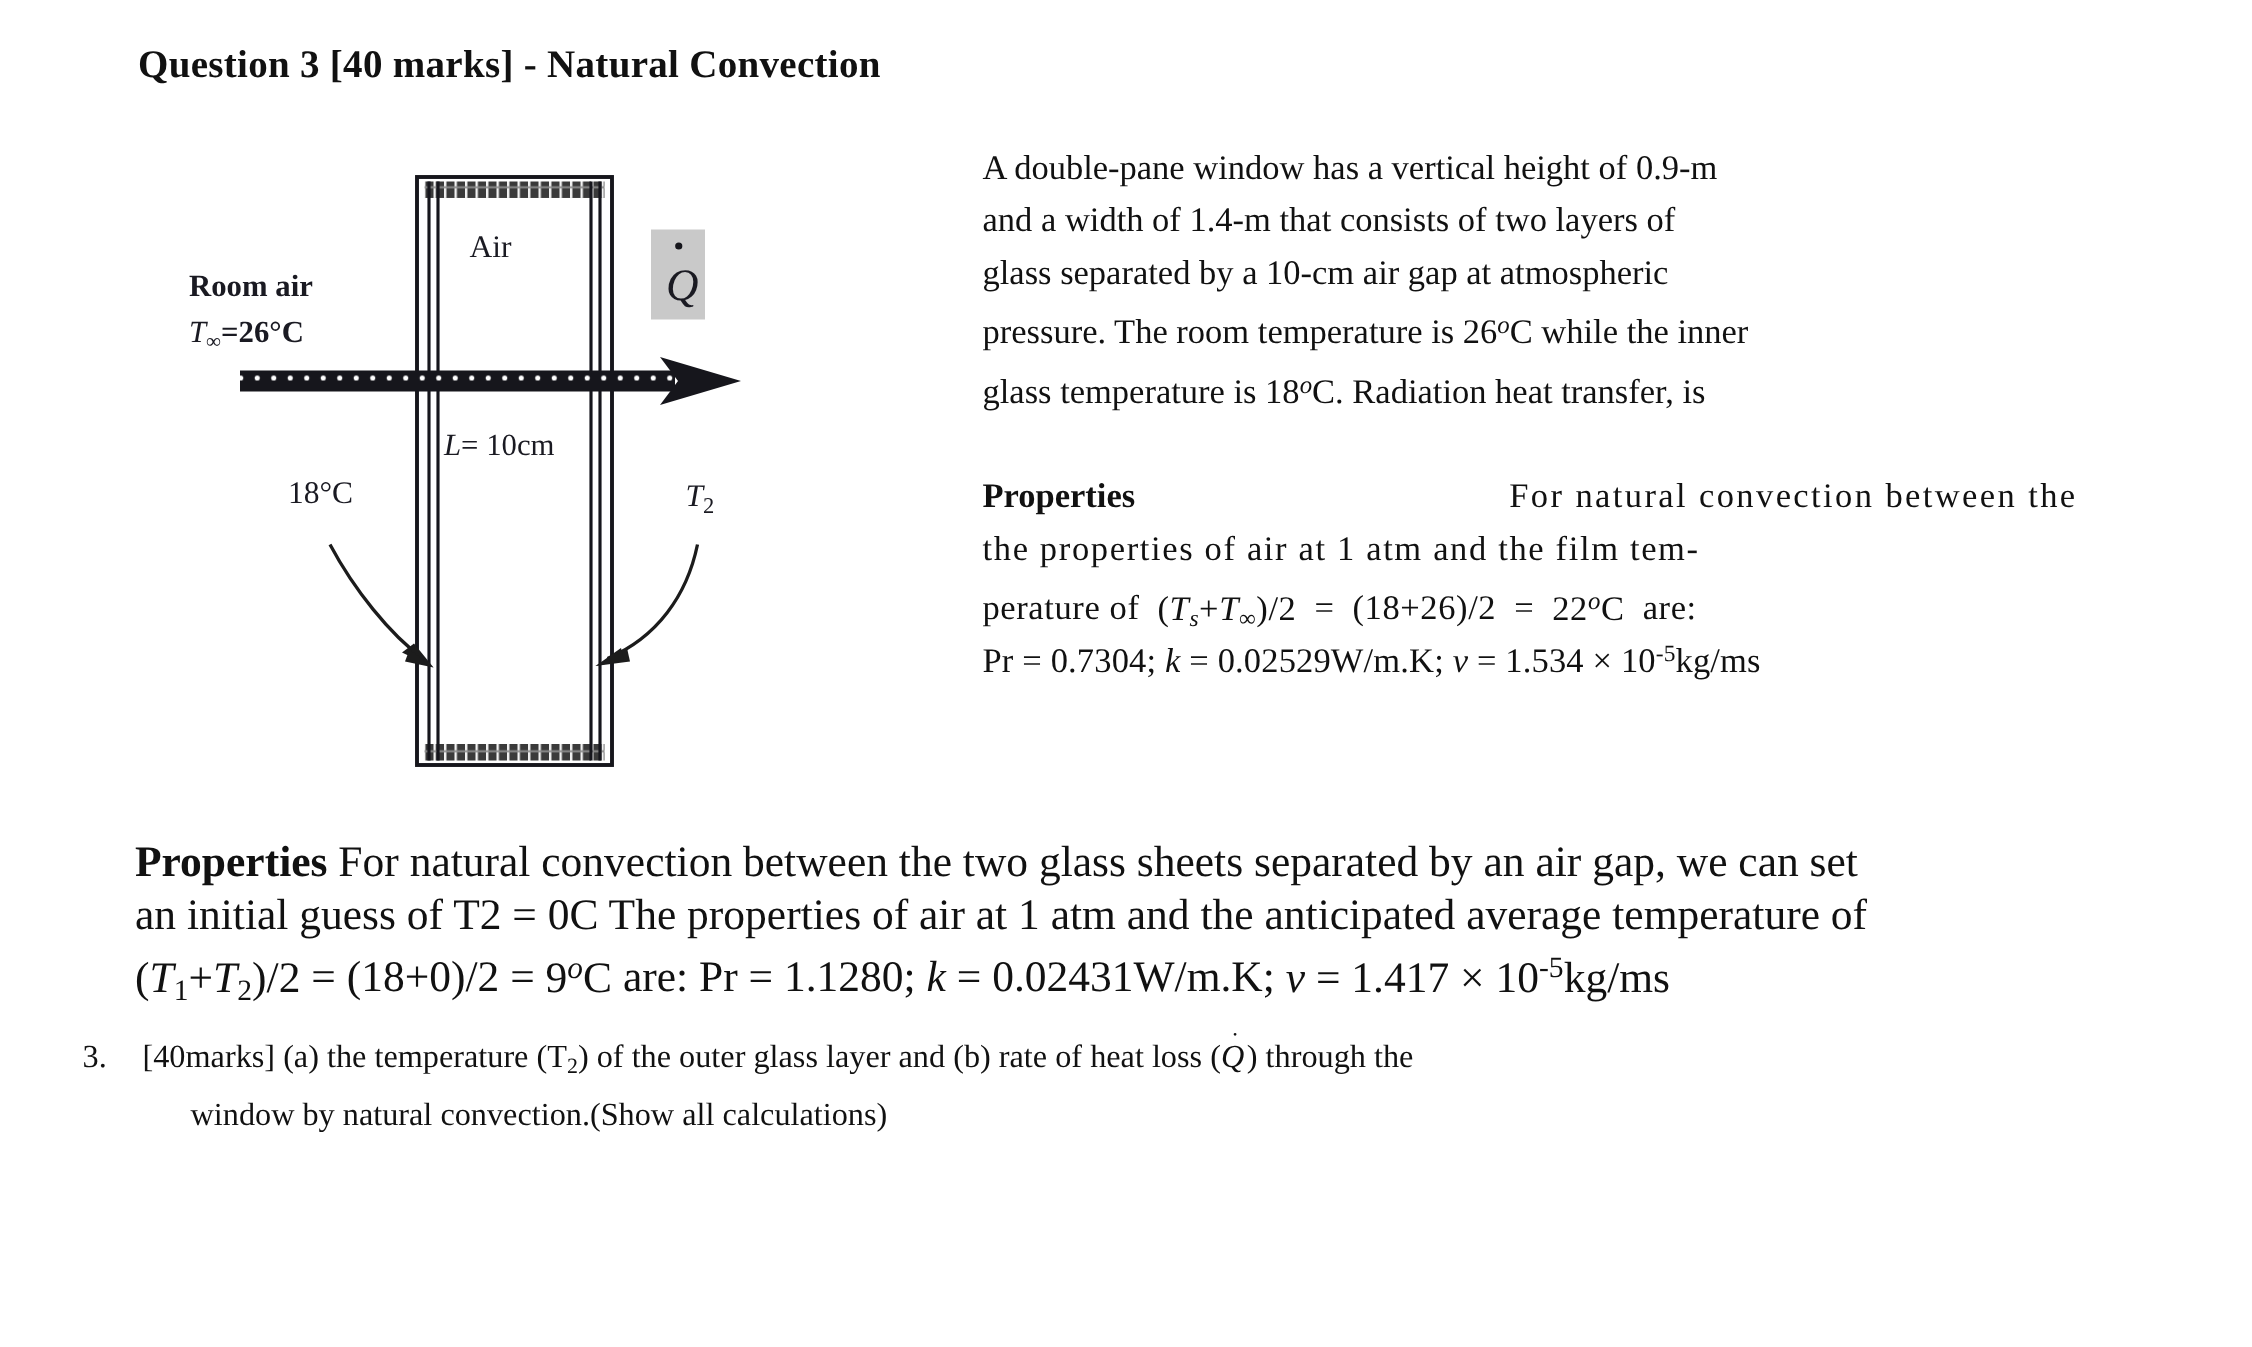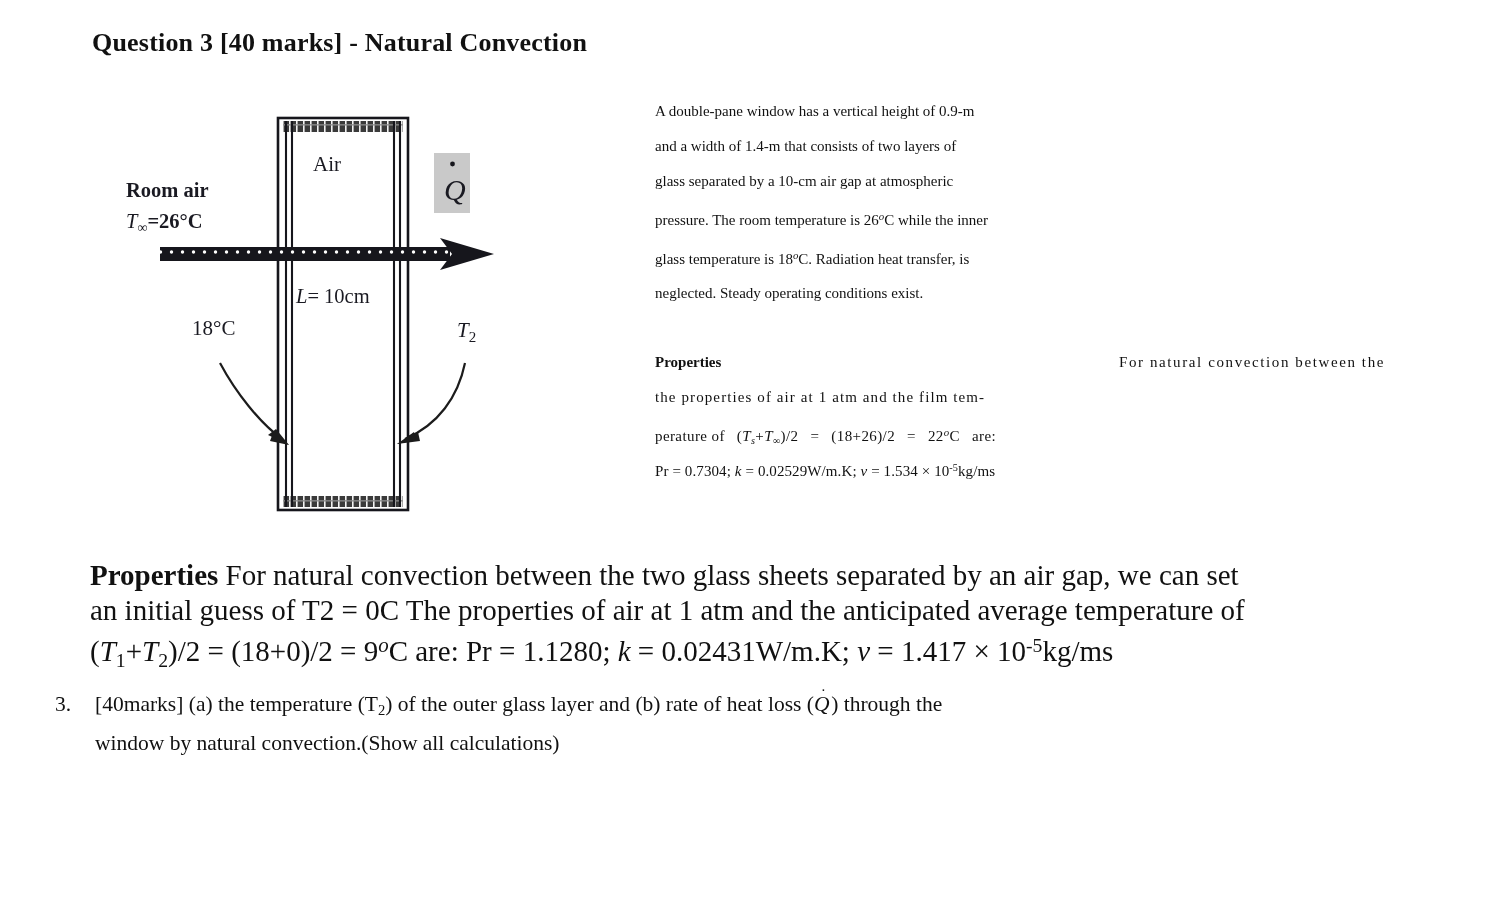--- a/index.html
+++ b/index.html
@@ -42,21 +42,21 @@
     height: 430px;
   }
   .diagram svg { display: block; }
 
   
   .right-col {
     position: absolute;
     left: 655px;
     top: 94px;
     width: 730px;
-    font-size: 15px;
+    font-size: 23px;
     line-height: 35px;
     text-align: justify;
     text-justify: inter-word;
   }
   .right-col p { margin: 0; }
   .right-col .para-gap { height: 34px; }
 
   
   .wide-props {
     position: absolute;
@@ -194,21 +194,20 @@
       <span>A double-pane window has a vertical height of 0.9-m</span>
     </p>
     <p><span>and a width of 1.4-m that consists of two layers of</span></p>
     <p><span>glass separated by a 10-cm air gap at atmospheric</span></p>
     <p>
       pressure. The room temperature is 26<span class="degmark">o</span><span>C</span> while the inner
     </p>
     <p>
       glass temperature is 18<span class="degmark">o</span><span>C</span>. Radiation heat transfer, is
     </p>
-    <p><span>neglected. Steady operating conditions exist.</span></p>
 
     <div class="para-gap"></div>
 
     <p style="display:flex; justify-content:space-between;">
       <b>Properties</b>
       <span style="flex:0 0 auto; margin-left:14px; letter-spacing:1.6px;">For natural convection between the</span>
     </p>
     <p style="letter-spacing:1.1px;">
       <span>the properties of air at 1 atm and the film tem-</span>
     </p>
@@ -242,18 +241,18 @@
       <span class="nb"><span class="mathvar">ν</span> <span>=</span> <span>1.417</span> <span>×</span> <span>10</span><sup>-5</sup><span>kg/ms</span></span>
     </p>
   </div>
 
   <div class="numbered">
     <div class="numbered-row">
       <div class="num-label">3.</div>
       <div class="num-body">
         <span>[40marks]</span>
         <span>(a) the temperature (T</span><sub>2</sub><span>) of the outer glass layer and (b) rate of heat loss (</span><span class="nb"><span class="mathvar">Q</span><span style="position:relative; left:-9px; top:-11px; font-size:0.8em;">˙</span></span><span style="margin-left:-4px;">) through the</span>
-        <div style="margin-top:1px;">window by natural convection.(Show all calculations)</div>
+        <div style="margin-top:1px;margin-left:32px;">window by natural convection.(Show all calculations)</div>
       </div>
     </div>
   </div>
 
 </div>
 
 </body></html>

